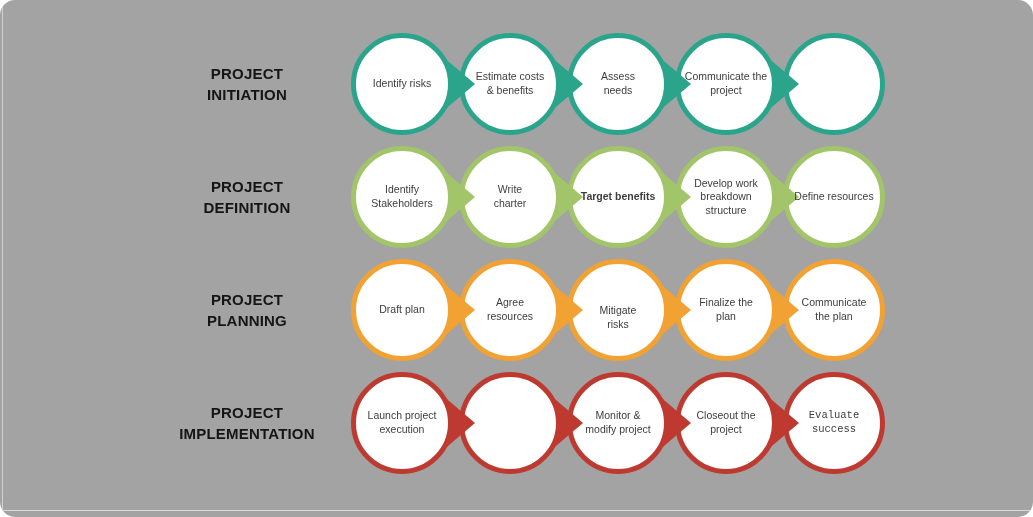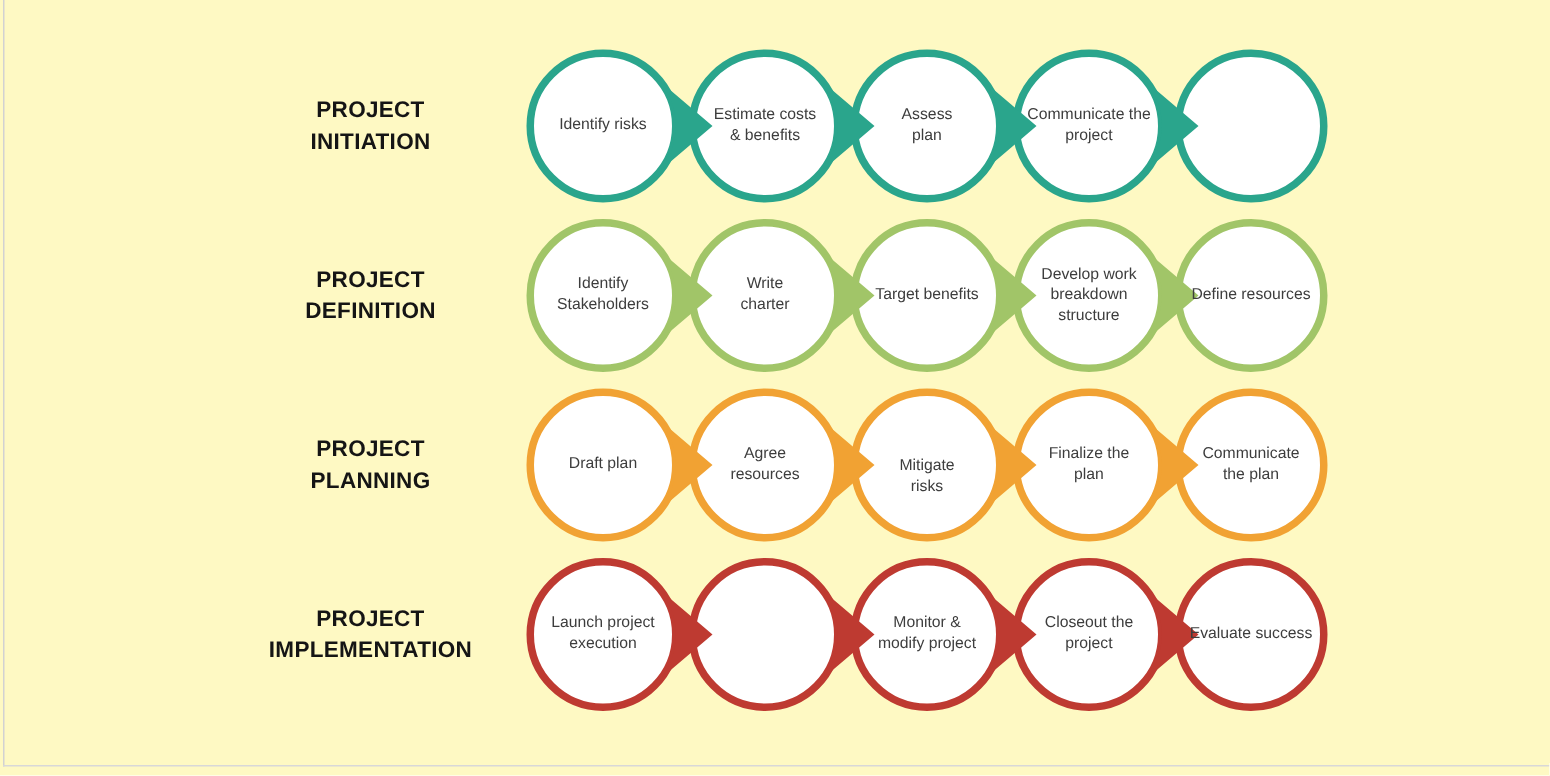--- a/index.html
+++ b/index.html
@@ -5,22 +5,23 @@
   html, body {
     margin: 0;
     padding: 0;
     background: #ffffff;
     font-family: "Liberation Sans", "DejaVu Sans", sans-serif;
   }
   #canvas {
     position: relative;
     width: 1033px;
     height: 517px;
-    background: #fef9c3;
+    background: #a3a3a3;
     overflow: hidden;
+    border-radius: 15px;
   }
   #page-edge-left {
     position: absolute;
     left: 2px;
     top: 0;
     width: 1px;
     height: 511px;
     background: #d2d2d2;
   }
   #page-edge-bottom {
@@ -109,30 +110,30 @@
       <path d="M 548.9 394 A 48.5 48.5 0 0 1 548.9 452 L 583 423 Z" fill="#BE3A31"></path>
       <path d="M 656.9 394 A 48.5 48.5 0 0 1 656.9 452 L 691 423 Z" fill="#BE3A31"></path>
       <path d="M 764.9 394 A 48.5 48.5 0 0 1 764.9 452 L 799 423 Z" fill="#BE3A31"></path>
     </svg>
 <div class="phase-label" style="top: 52px;">PROJECT
 INITIATION</div>
     <div class="step-label" style="left: 356px; top: 46px;">Identify risks</div>
     <div class="step-label" style="left: 464px; top: 46px;">Estimate costs
 &amp; benefits</div>
     <div class="step-label" style="left: 572px; top: 46px;">Assess
-plan</div>
+needs</div>
     <div class="step-label" style="left: 680px; top: 46px;">Communicate the
 project</div>
     <div class="phase-label" style="top: 165px;">PROJECT
 DEFINITION</div>
     <div class="step-label" style="left: 356px; top: 159px;">Identify
 Stakeholders</div>
     <div class="step-label" style="left: 464px; top: 159px;">Write
 charter</div>
-    <div class="step-label" style="left: 572px; top: 159px;">Target benefits</div>
+    <div class="step-label" style="left: 572px; top: 159px; font-weight: bold;">Target benefits</div>
     <div class="step-label" style="left: 680px; top: 159px;">Develop work
 breakdown
 structure</div>
     <div class="step-label" style="left: 788px; top: 159px;">Define resources</div>
     <div class="phase-label" style="top: 278px;">PROJECT
 PLANNING</div>
     <div class="step-label" style="left: 464px; top: 272px;">Agree
 resources</div>
     <div class="step-label" style="left: 356px; top: 272px;">Draft plan</div>
     <div class="step-label" style="left: 572px; top: 280px;">Mitigate
@@ -142,14 +143,14 @@
     <div class="step-label" style="left: 788px; top: 272px;">Communicate
 the plan</div>
     <div class="phase-label" style="top: 391px;">PROJECT
 IMPLEMENTATION</div>
     <div class="step-label" style="left: 356px; top: 385px;">Launch project
 execution</div>
     <div class="step-label" style="left: 572px; top: 385px;">Monitor &amp;
 modify project</div>
     <div class="step-label" style="left: 680px; top: 385px;">Closeout the
 project</div>
-    <div class="step-label" style="left: 788px; top: 385px;">Evaluate success</div>
+    <div class="step-label" style="left: 788px; top: 385px; font-family: Liberation Mono, monospace;">Evaluate success</div>
   </div>
 
 </body></html>

